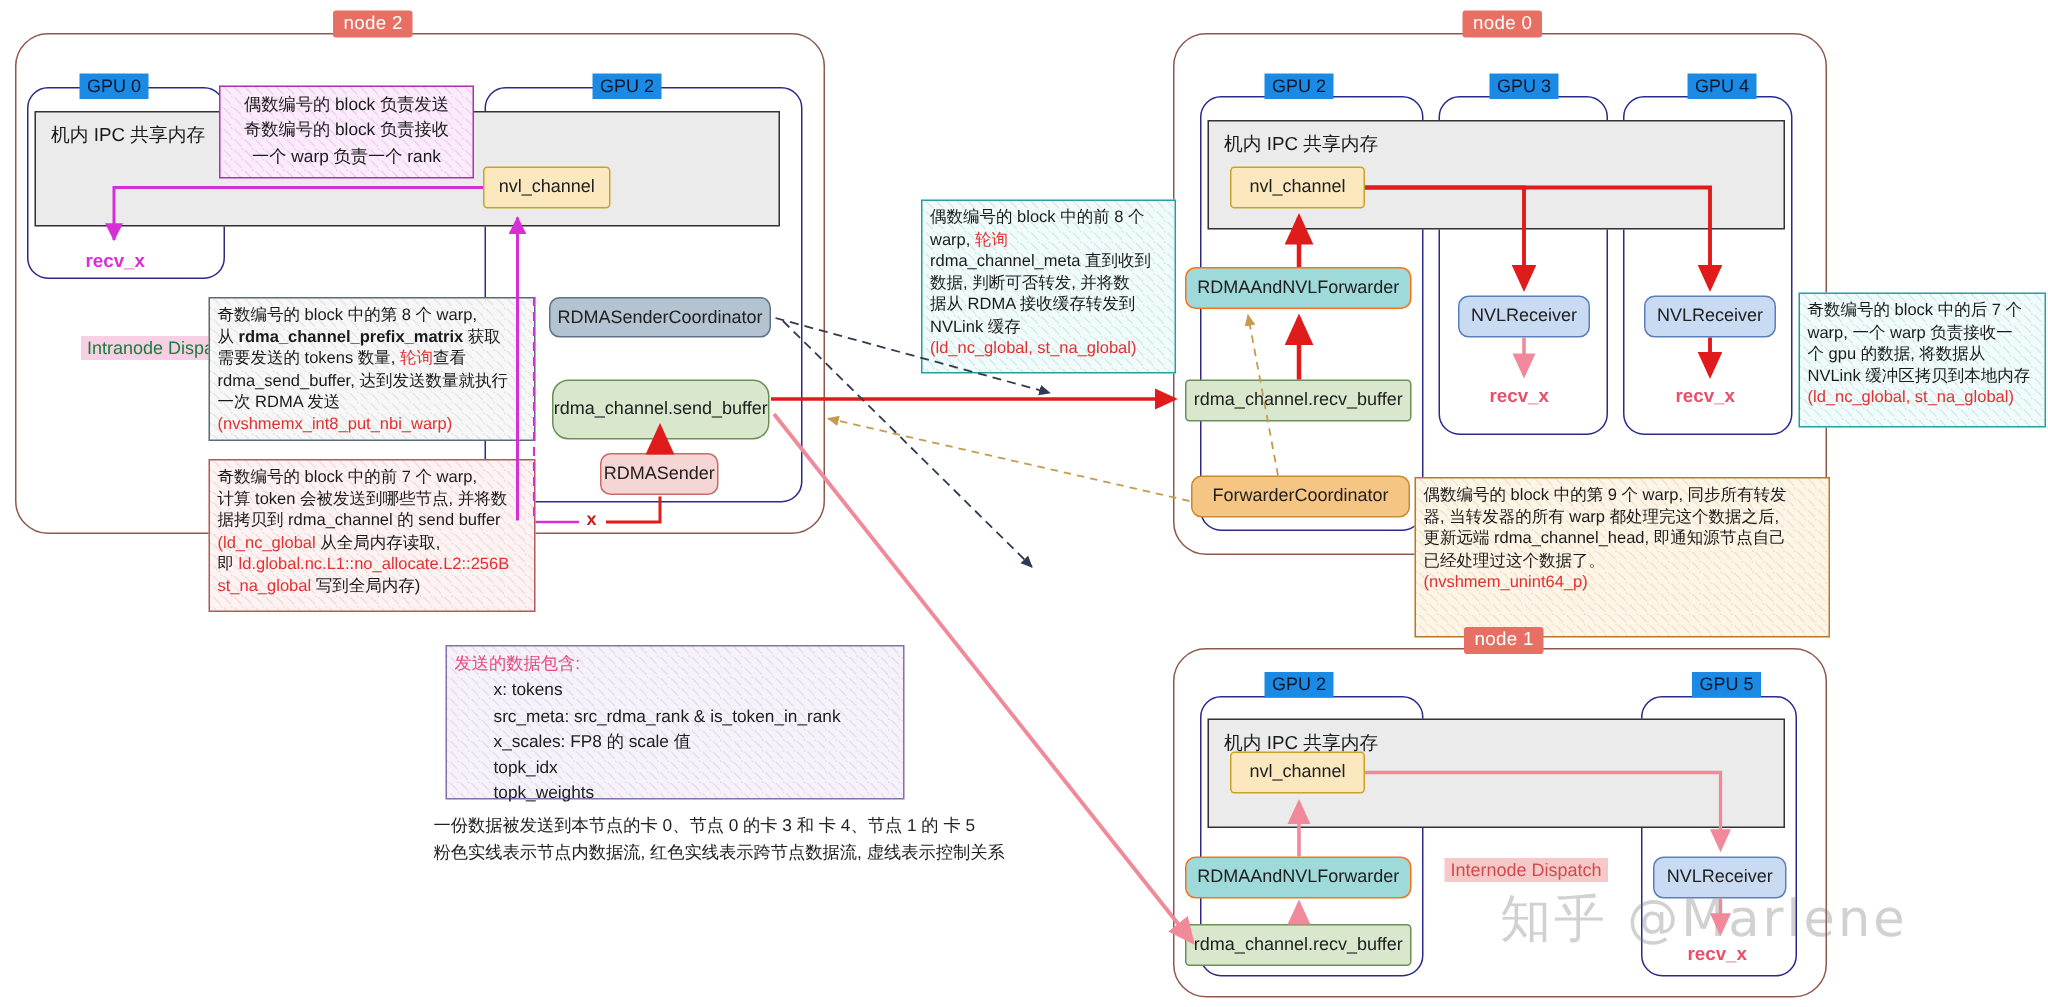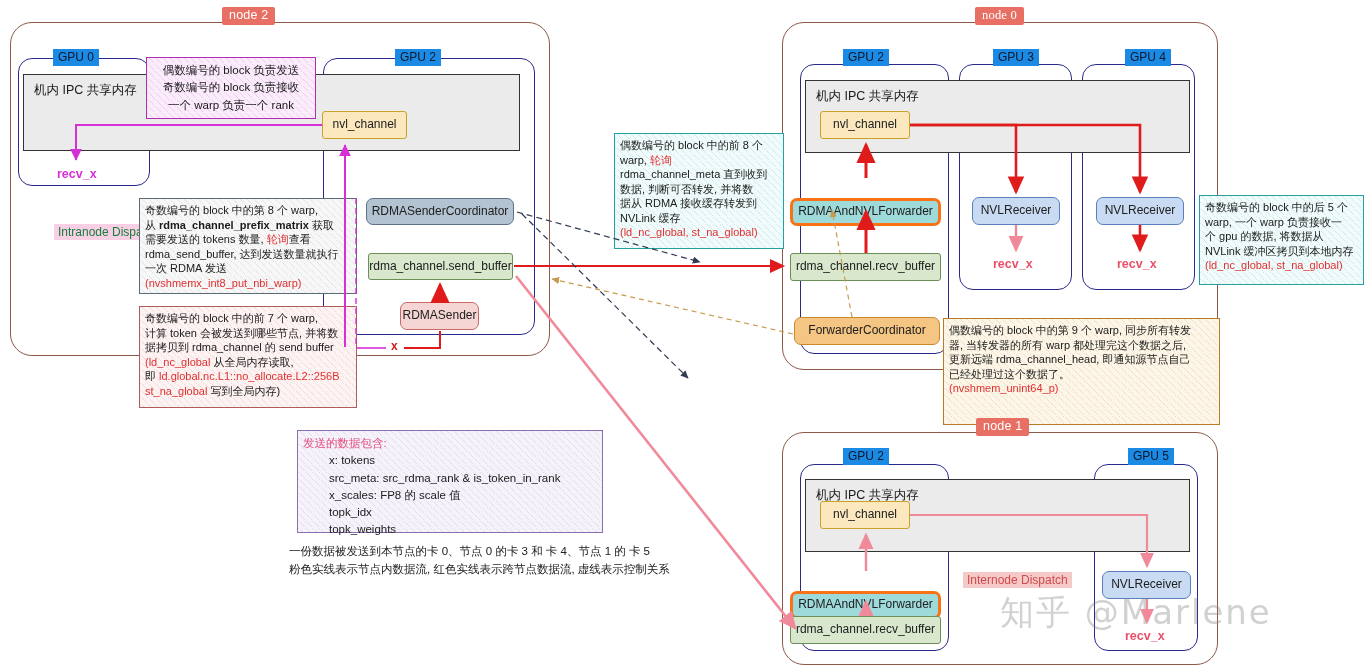--- a/index.html
+++ b/index.html
@@ -22,21 +22,21 @@
   .ipc{border:1px solid #333;background:#ebebeb;}
   .ipc-label{position:absolute;left:10px;top:7px;font-size:12.5px;color:#1a1a1a;white-space:nowrap;}
 
   
   .nbox{display:flex;align-items:center;justify-content:center;text-align:center;
         font-size:12px;color:#202020;border-radius:6px;padding:0 6px;line-height:1.15;}
   .nvl{background:#fbe8bf;border:1px solid #c9a227;border-radius:3px;}
   .sendbuf{background:#d9e8cd;border:1px solid #6a8f57;border-radius:3px;}
   .coord{background:#b4c3d1;border:1px solid #5d7287;border-radius:7px;}
   .sender{background:#f6d6d4;border:1px solid #c96a66;border-radius:7px;}
-  .fwd{background:#9fdada;border:3px solid #f97316;border-radius:7px;margin-top:20px;}
+  .fwd{background:#9fdada;border:1px solid #f97316;border-radius:7px;}
   .nvlrecv{background:#c9dbf2;border:1px solid #5a7fba;border-radius:7px;}
   .fwdcoord{background:#f5c583;border:1px solid #c98a2e;border-radius:7px;}
 
   .recvx{font-size:12.5px;color:#e8506a;font-weight:bold;white-space:nowrap;}
   .recvx.magenta{color:#d62fd6;}
 
   
   .ann{font-size:11px;line-height:1.32;padding:4px 5px;color:#1a1a1a;
        background-size:7px 7px;}
   .ann .red{color:#e03030;}
@@ -94,21 +94,21 @@
   </div>
 
   <div class="abs nbox nvl" style="left:322px;top:111px;width:85px;height:28px;">nvl_channel</div>
 
   <div class="abs recvx magenta" style="left:57px;top:167px;">recv_x</div>
 
   <div class="abs tag-pink" style="left:18px;top:224px;">Intranode Dispatch</div>
 
   <div class="abs nbox coord" style="left:366px;top:198px;width:148px;height:27px;">RDMASenderCoordinator</div>
 
-  <div class="abs nbox sendbuf" style="left:368px;top:253px;width:145px;height:27px;">rdma_channel.send_buffer</div>
+  <div class="abs nbox sendbuf" style="left:368px;top:253px;width:145px;height:40px;border-radius:11px;">rdma_channel.send_buffer</div>
 
   <div class="abs nbox sender" style="left:400px;top:302px;width:79px;height:28px;">RDMASender</div>
 
   <div class="abs" style="left:391px;top:339px;font-size:12px;color:#d01b1b;font-weight:bold;">x</div>
 
   <div class="abs ann ann-magenta" style="left:146px;top:57px;width:170px;height:62px;">
     <div>偶数编号的 block 负责发送</div>
     <div>奇数编号的 block 负责接收</div>
     <div>一个 warp 负责一个 rank</div>
   </div>
@@ -125,21 +125,21 @@
   <div class="abs ann ann-pinkbox" style="left:139px;top:306px;width:218px;height:102px;">
     <div>奇数编号的 block 中的前 7 个 warp,</div>
     <div>计算 token 会被发送到哪些节点, 并将数</div>
     <div>据拷贝到 rdma_channel 的 send buffer</div>
     <div><span class="red">(ld_nc_global</span><span> 从全局内存读取,</span></div>
     <div><span> 即 </span><span class="red">ld.global.nc.L1::no_allocate.L2::256B</span></div>
     <div><span class="red">st_na_global</span><span> 写到全局内存)</span></div>
   </div>
 
   <div class="abs node-box" style="left:782px;top:22px;width:436px;height:348px;"></div>
-  <div class="abs node-tag" style="left:975px;top:7px;font-family:Liberation Serif, serif;">node 0</div>
+  <div class="abs node-tag" style="left:975px;top:7px;">node 0</div>
 
   <div class="abs gpu-box" style="left:800px;top:64px;width:149px;height:290px;"></div>
   <div class="abs gpu-tag" style="left:843px;top:49px;">GPU 2</div>
 
   <div class="abs gpu-box" style="left:959px;top:64px;width:113px;height:226px;"></div>
   <div class="abs gpu-tag" style="left:993px;top:49px;">GPU 3</div>
 
   <div class="abs gpu-box" style="left:1082px;top:64px;width:113px;height:226px;"></div>
   <div class="abs gpu-tag" style="left:1125px;top:49px;">GPU 4</div>
 
@@ -165,21 +165,21 @@
     <div>偶数编号的 block 中的前 8 个</div>
     <div><span>warp, </span><span class="red">轮询</span></div>
     <div>rdma_channel_meta 直到收到</div>
     <div>数据, 判断可否转发, 并将数</div>
     <div>据从 RDMA 接收缓存转发到</div>
     <div>NVLink 缓存</div>
     <div class="red">(ld_nc_global, st_na_global)</div>
   </div>
 
   <div class="abs ann ann-teal" style="left:1199px;top:195px;width:165px;height:90px;">
-    <div>奇数编号的 block 中的后 5 个</div>
+    <div>奇数编号的 block 中的后 7 个</div>
     <div>warp, 一个 warp 负责接收一</div>
     <div>个 gpu 的数据, 将数据从</div>
     <div>NVLink 缓冲区拷贝到本地内存</div>
     <div class="red">(ld_nc_global, st_na_global)</div>
   </div>
 
   <div class="abs ann ann-orange" style="left:943px;top:318px;width:277px;height:107px;">
     <div>偶数编号的 block 中的第 9 个 warp, 同步所有转发</div>
     <div>器, 当转发器的所有 warp 都处理完这个数据之后,</div>
     <div>更新远端 rdma_channel_head, 即通知源节点自己</div>

